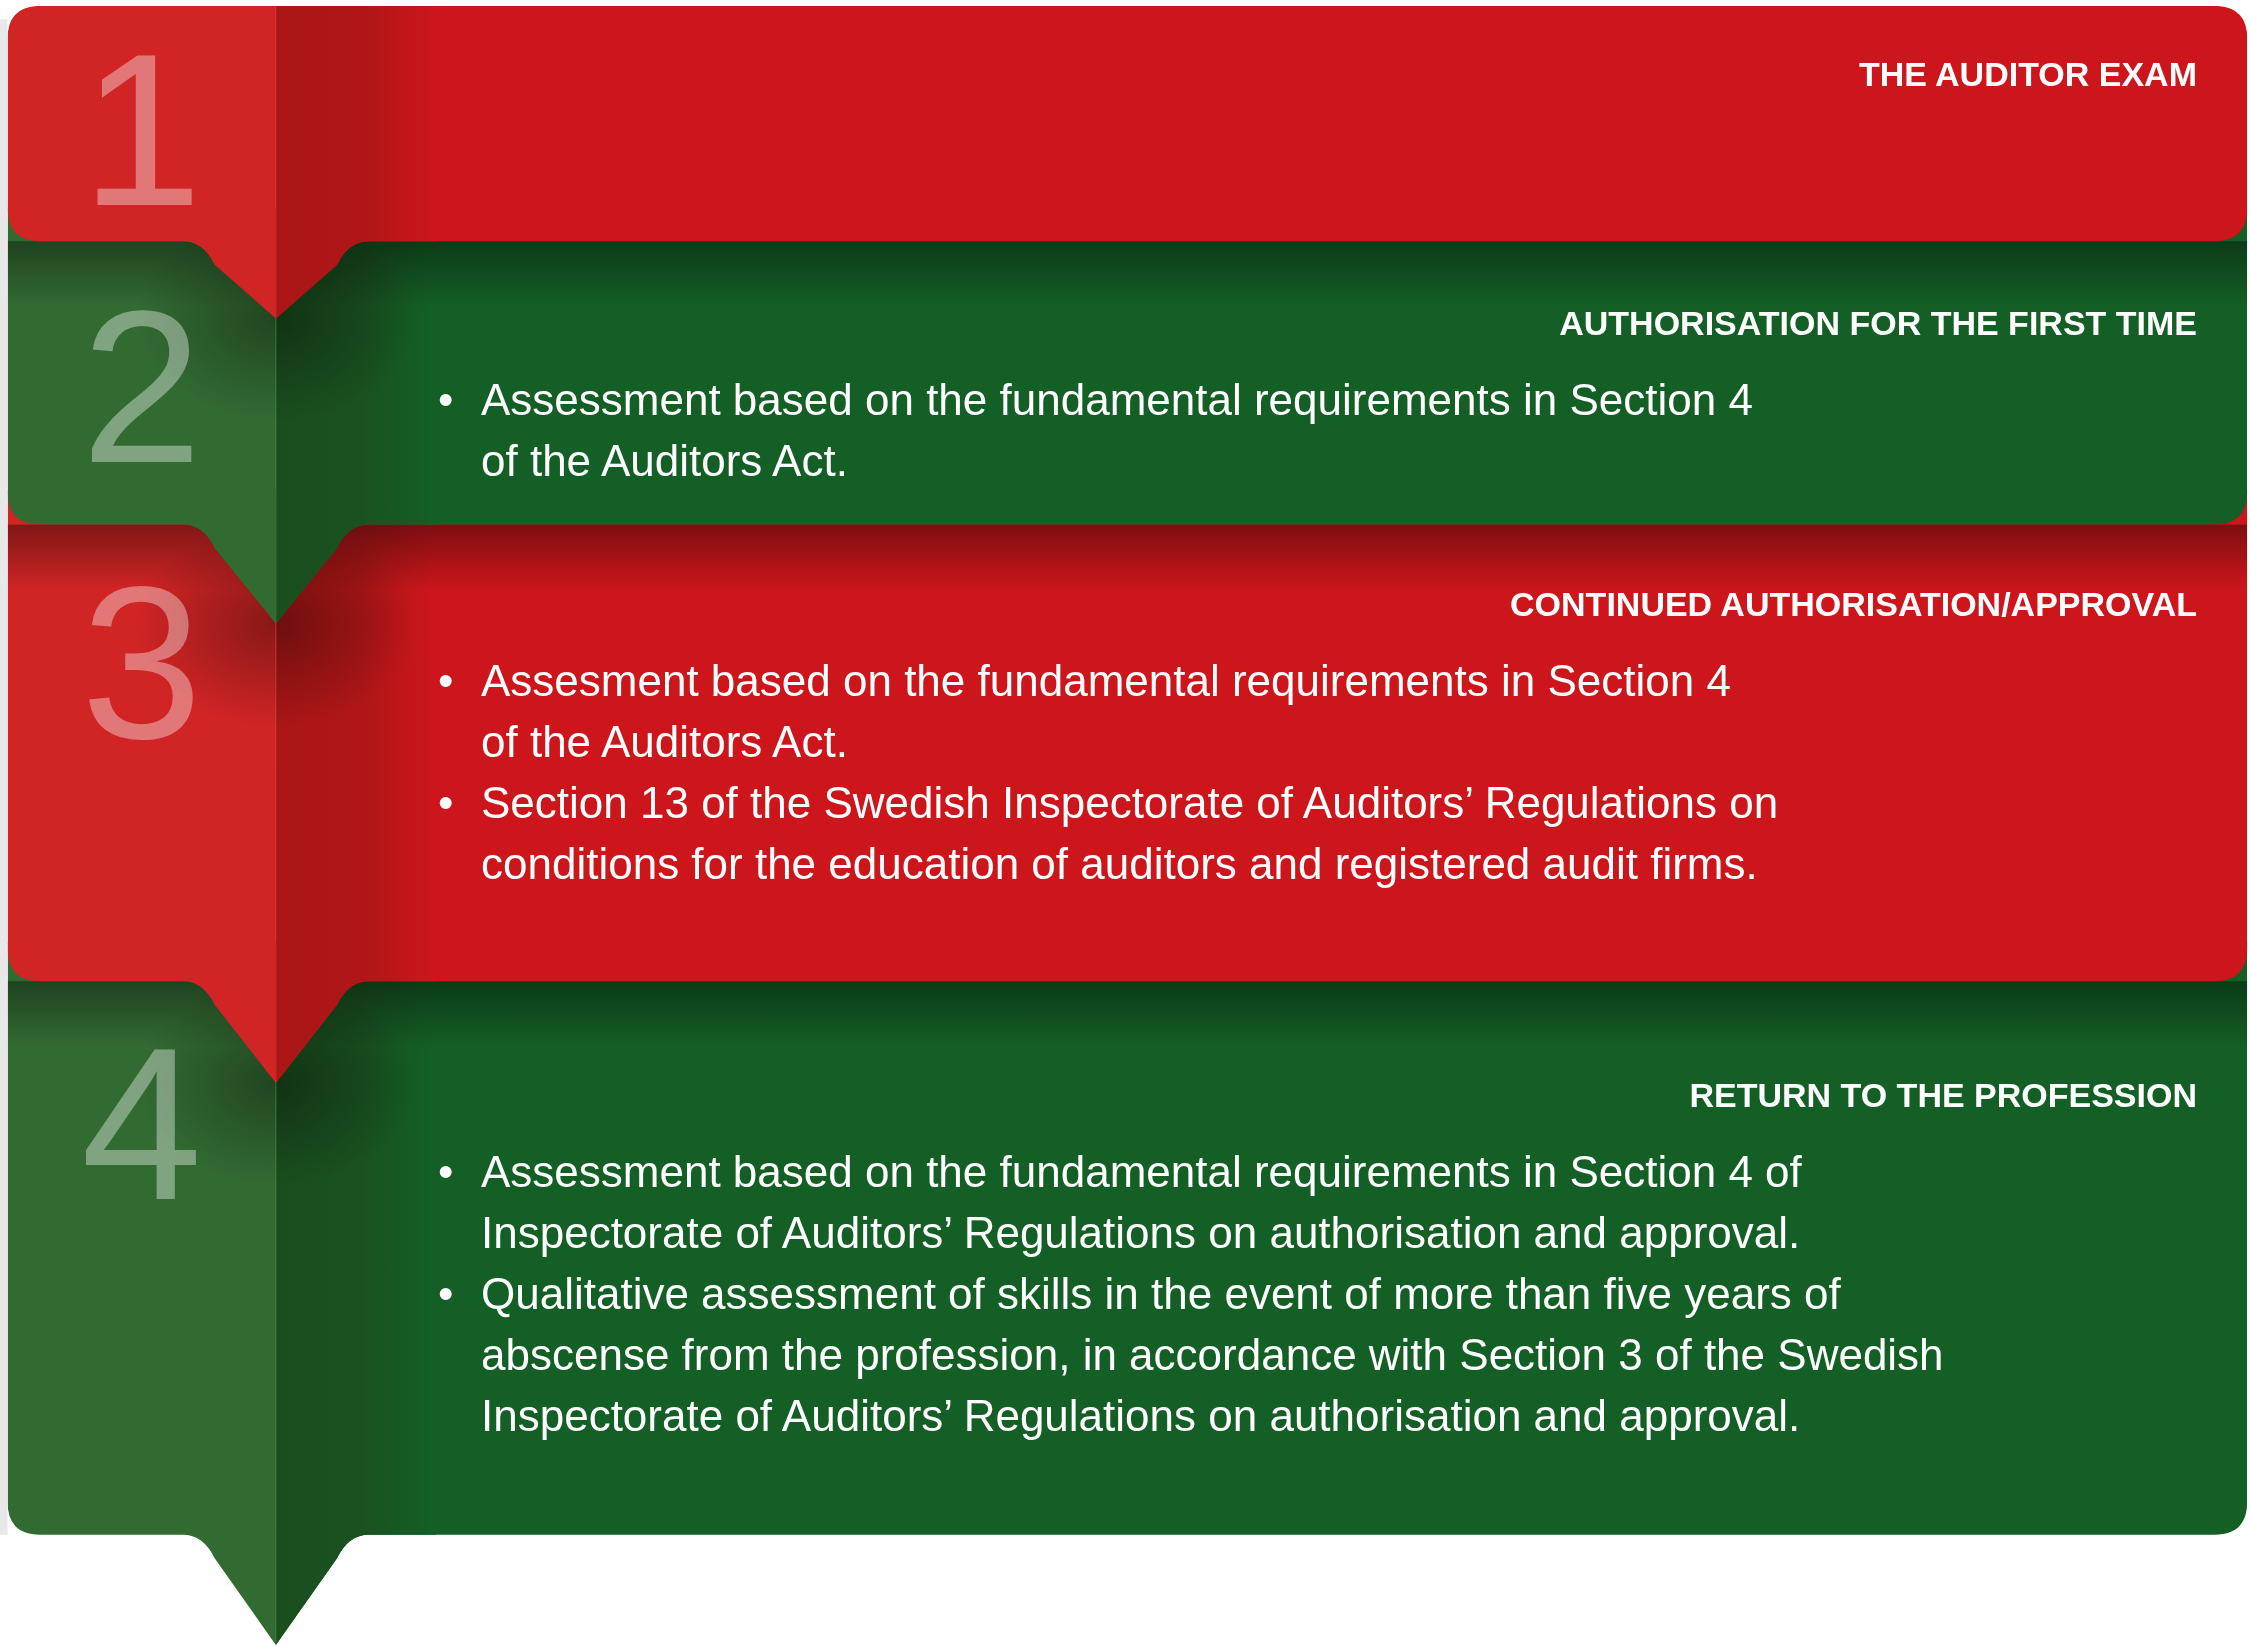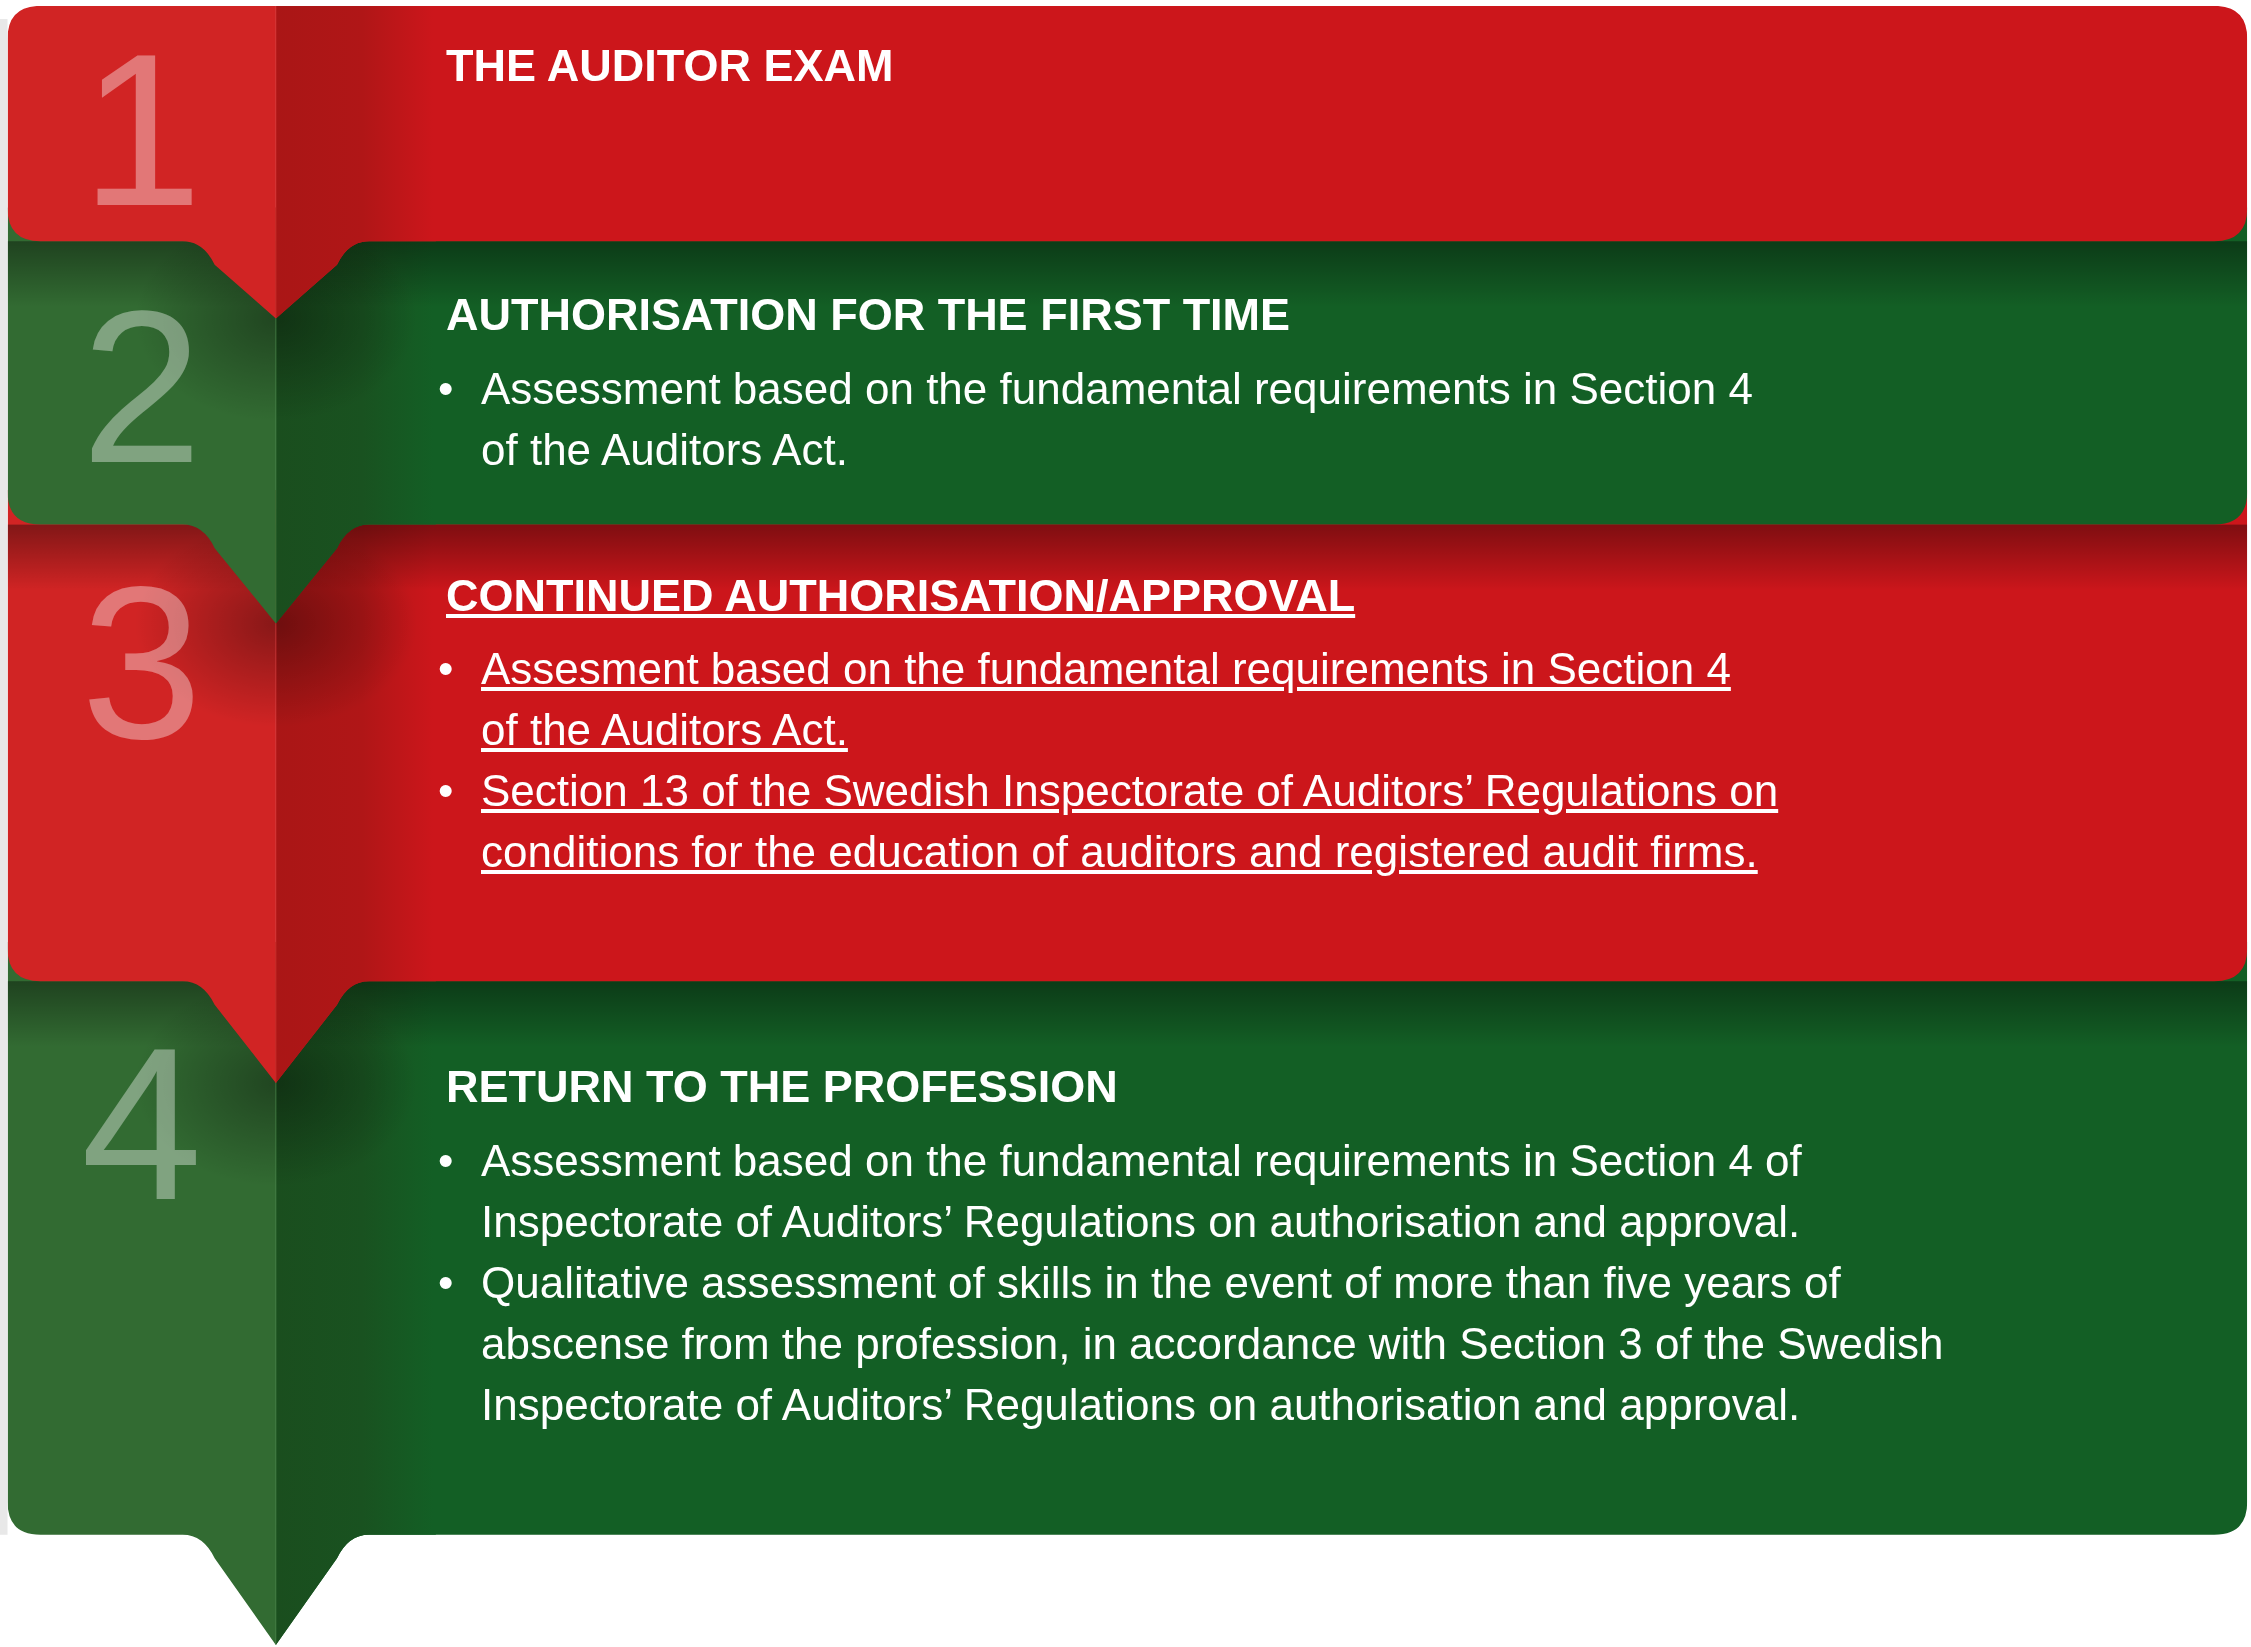--- a/index.html
+++ b/index.html
@@ -5,22 +5,22 @@
   html, body { margin: 0; padding: 0; background: #ffffff; }
   body { width: 2251px; height: 1648px; position: relative; overflow: hidden;
          font-family: "Liberation Sans", sans-serif; }
   #stage { position: absolute; left: 0; top: 0; width: 2251px; height: 1648px; }
   svg.shapes { position: absolute; left: 0; top: 0; }
   .step-number { position: absolute; width: 268px; left: 7.5px; text-align: center;
                  font-family: "Liberation Sans", sans-serif; font-weight: normal;
                  font-size: 218px; line-height: 1; color: rgba(255,255,255,0.38);
                  letter-spacing: 0; }
   .content { position: absolute; left: 438px; right: 38px; color: #ffffff; }
-  .heading { font-weight: bold; font-size: 45px; line-height: 60px; margin: 8px;
-             letter-spacing: 0px; white-space: nowrap; }
+  .heading { font-weight: bold; font-size: 34px; line-height: 60px; margin: 16px;
+             letter-spacing: 0px; white-space: nowrap; text-align: right; }
   ul.bullets { list-style: none; margin: 0; padding: 0; }
   ul.bullets li { position: relative; padding-left: 43px; font-size: 44px;
                   line-height: 61px; }
   ul.bullets li .bullet { position: absolute; left: 0; top: 0; width: 28px; }
   .line { display: block; white-space: nowrap; }
 </style>
 </head>
 <body>
 
 <div id="stage">
@@ -123,21 +123,21 @@
     <h2 class="heading">AUTHORISATION FOR THE FIRST TIME</h2>
     <ul class="bullets" style="margin-top:13px;">
       <li>
         <span class="bullet">•</span>
         <span class="line">Assessment based on the fundamental requirements in Section 4</span>
         <span class="line">of the Auditors Act.</span>
       </li>
     </ul>
   </div>
 
-  <div class="content" style="top:558px;text-decoration:underline;">
+  <div class="content" style="top:558px;">
     <h2 class="heading">CONTINUED AUTHORISATION/APPROVAL</h2>
     <ul class="bullets" style="margin-top:12.2px;">
       <li>
         <span class="bullet">•</span>
         <span class="line">Assesment based on the fundamental requirements in Section 4</span>
         <span class="line">of the Auditors Act.</span>
       </li>
       <li>
         <span class="bullet">•</span>
         <span class="line">Section 13 of the Swedish Inspectorate of Auditors’ Regulations on</span>

